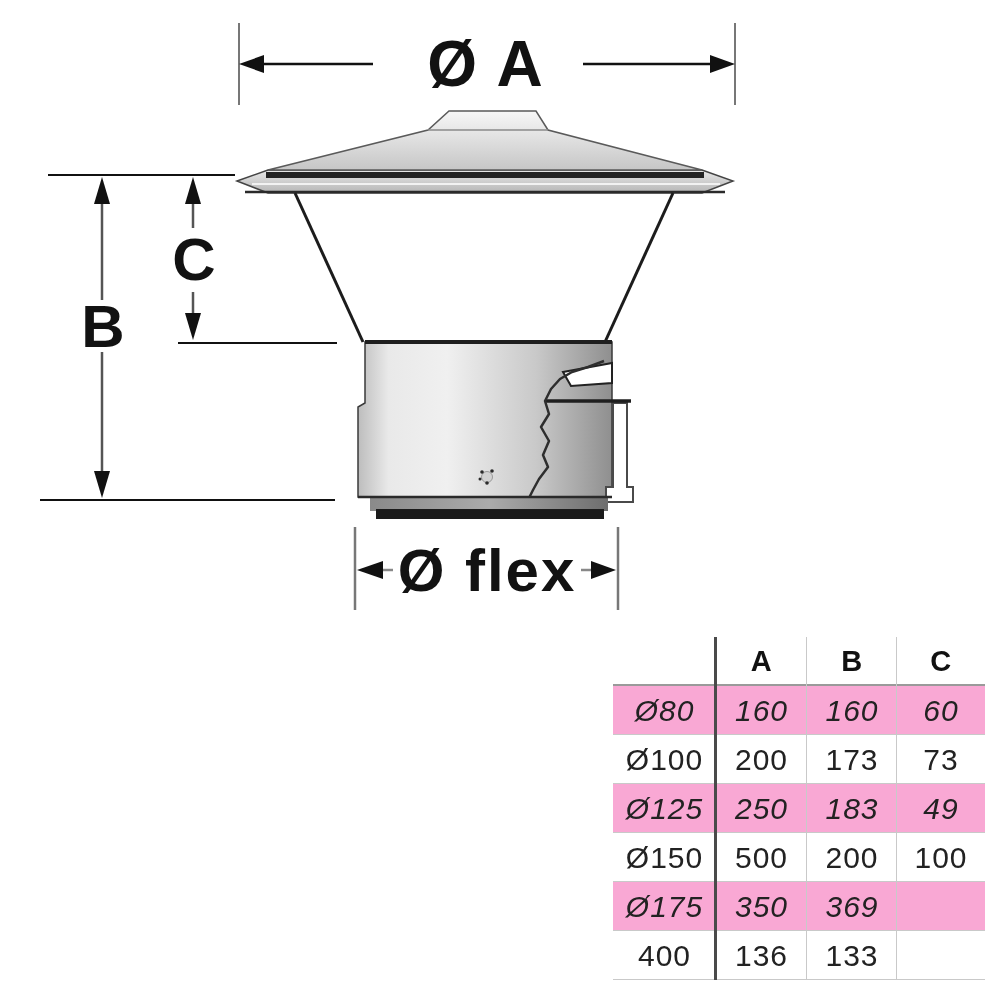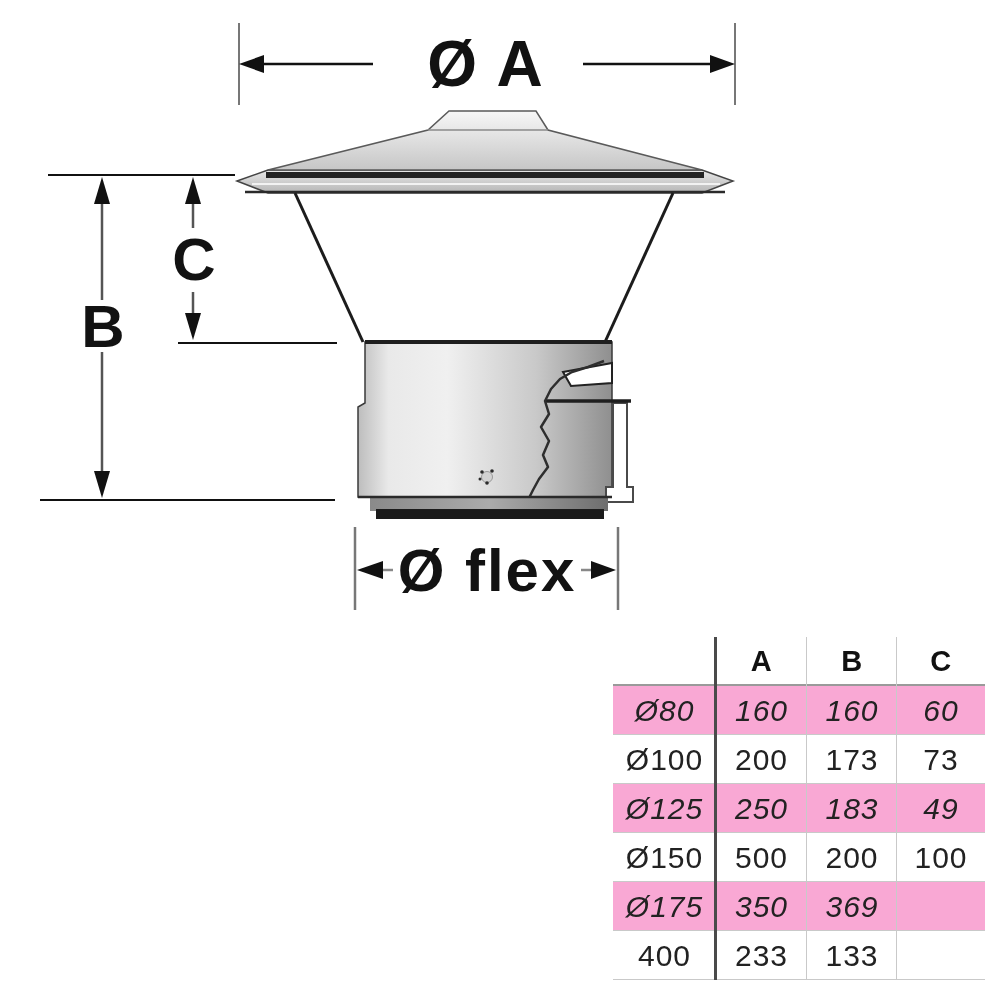--- a/index.html
+++ b/index.html
@@ -170,21 +170,21 @@
       <div class="tcell">200</div>
       <div class="tcell">100</div>
     </div>
     <div class="trow shaded">
       <div class="tcell">Ø175</div>
       <div class="tcell">350</div>
       <div class="tcell">369</div>
     </div>
     <div class="trow">
       <div class="tcell">400</div>
-      <div class="tcell">233</div>
+      <div class="tcell">136</div>
       <div class="tcell">133</div>
     </div>
     <div class="vline dark"></div>
     <div class="vline l1"></div>
     <div class="vline l2"></div>
   </div>
 
 </div>
 
 </body></html>

